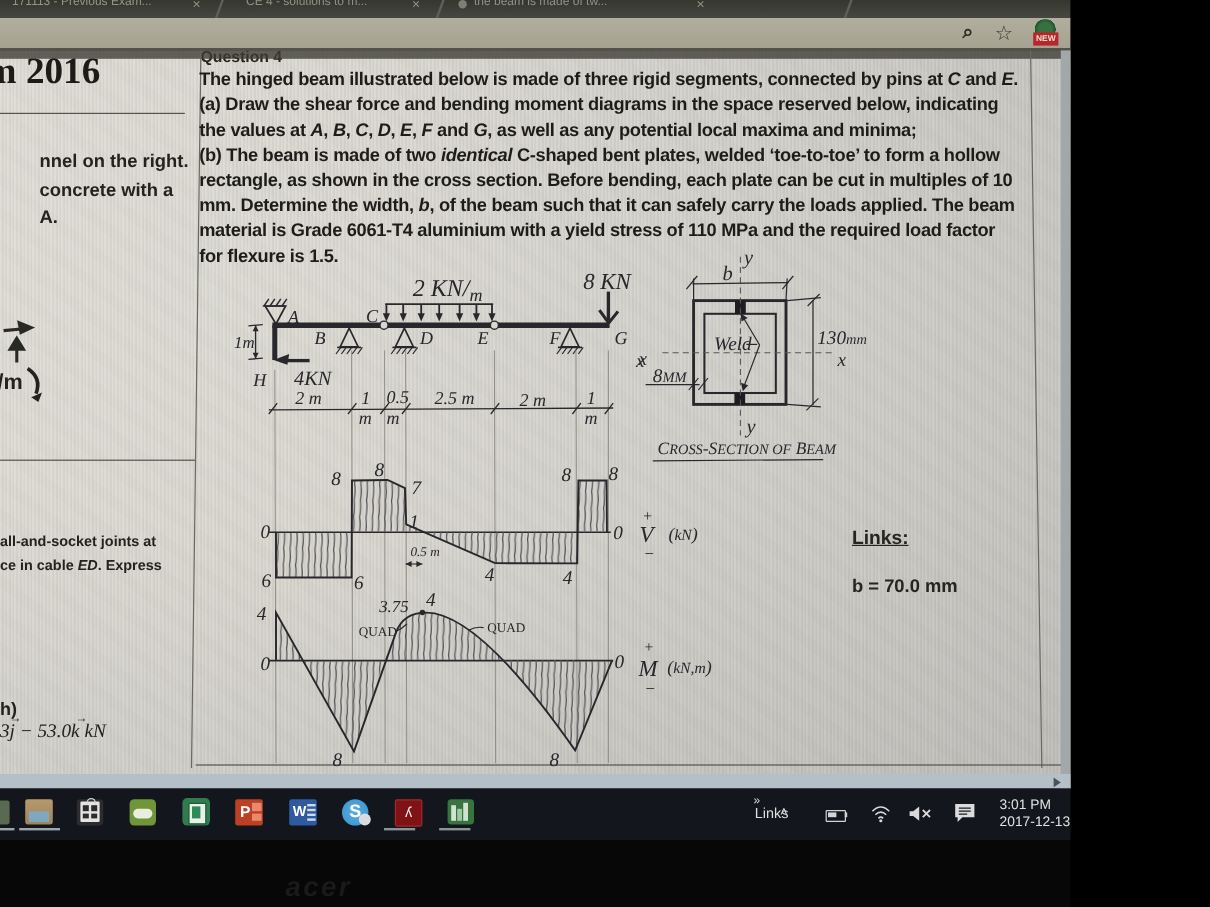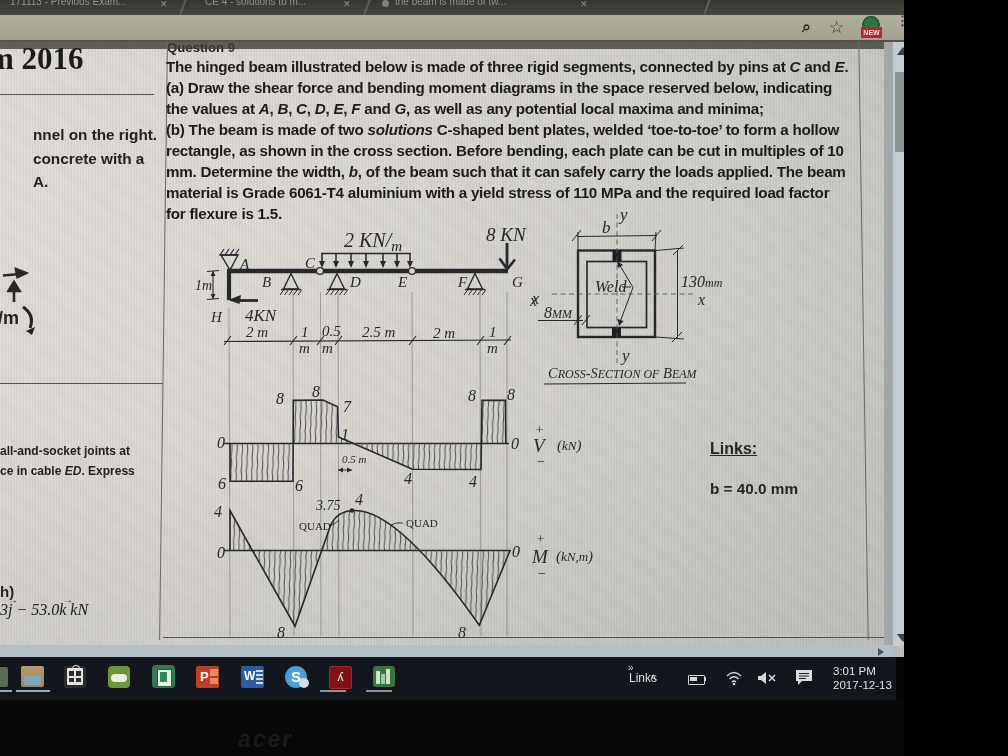--- a/index.html
+++ b/index.html
@@ -1,16 +1,16 @@
 <!DOCTYPE html>
 <html><head>
 <meta charset="utf-8">
 <style>
   html,body{margin:0;padding:0;background:#000;}
-  #scene{position:relative;width:892px;height:756px;overflow:hidden;background:#050505;font-family:"Liberation Sans",sans-serif;opacity:0.999;padding-left:12px;}
+  #scene{position:relative;width:892px;height:756px;overflow:hidden;background:#050505;font-family:"Liberation Sans",sans-serif;opacity:0.999;}
   .abs{position:absolute;}
 </style>
 </head>
 <body>
 <div id="scene">
 
   <div class="abs" style="left:0;top:0;width:922px;height:15px;background:linear-gradient(180deg,#35372f,#454740);overflow:hidden;">
 
     <div class="abs" style="left:10px;top:-4px;width:175px;color:#93958a;font-size:10px;white-space:nowrap;">171113 - Previous Exam...</div>
     <div class="abs" style="left:160px;top:-1px;color:#8d8f84;font-size:9px;">✕</div>
@@ -40,21 +40,21 @@
   <div class="abs" style="left:862px;top:16px;width:18px;height:12px;background:radial-gradient(circle at 50% 70%,#38713f 0 45%,#1f5230 70%,#b5b1a2 72%);border-radius:8px 8px 0 0;"></div>
   <div class="abs" style="left:861px;top:27px;width:21px;height:11px;background:#b9252b;color:#e8e2d2;font-size:7px;font-weight:bold;text-align:center;line-height:11px;">NEW</div>
 
   <div class="abs" style="left:896px;top:17px;width:6px;height:22px;color:#3c3c37;font-size:13px;line-height:7px;font-weight:bold;">⋮</div>
 
   <div class="abs" style="left:0;top:42px;width:915px;height:615px;background:linear-gradient(100deg,#dedcd4 0%,#d9d7cf 30%,#d1cfc9 65%,#cbcac5 100%);"></div>
 
   <div class="abs" style="left:0;top:42px;width:915px;height:615px;background:radial-gradient(ellipse 900px 500px at 32% 30%,rgba(255,255,255,0.06) 0%,rgba(255,255,255,0) 45%,rgba(62,62,68,0.05) 75%,rgba(55,55,60,0.09) 100%);"></div>
   <div class="abs" style="left:0;top:42px;width:915px;height:615px;background:repeating-linear-gradient(90deg,rgba(255,255,255,0.05) 0 1px,rgba(60,60,70,0.05) 2px 3px),repeating-linear-gradient(38deg,rgba(120,118,110,0.018) 0 9px,rgba(255,255,255,0.015) 9px 22px);"></div>
 
-  <div class="abs" style="left:167px;top:40px;width:120px;height:15px;color:#26251f;font-size:13.2px;font-weight:bold;">Question 9</div>
+  <div class="abs" style="left:167px;top:40px;width:120px;height:15px;color:#26251f;font-size:13.2px;font-weight:bold;">Question 4</div>
 
   <div class="abs" style="left:0;top:40px;width:910px;height:9px;background:rgba(62,60,52,0.78);"></div>
 
   <div class="abs" style="left:-12px;top:41px;width:140px;height:32px;color:#1c1b17;font-size:31px;font-weight:bold;font-family:'Liberation Serif',serif;">m 2016</div>
 
   <div class="abs" style="left:0;top:94px;width:154px;height:1px;background:#55534c;"></div>
 
   <div class="abs" style="left:0;top:123px;width:165px;color:#23221d;font-size:15.3px;font-weight:bold;line-height:23.5px;margin-left:33px;">nnel on the right.<br>concrete with a<br>A.</div>
 
   <svg class="abs" style="left:0;top:262px;" width="70" height="80" viewBox="0 0 70 80">
@@ -82,29 +82,29 @@
   <div class="abs" style="left:163px;top:42px;width:1px;height:598px;background:#6a685f;transform:rotate(0.75deg);"></div>
 
   <div class="abs" style="left:863px;top:42px;width:1px;height:598px;background:#6a685f;transform:rotate(-0.9deg);"></div>
 
   <div class="abs" style="left:163px;top:637px;width:722px;height:1px;background:#56544d;"></div>
 
   <div class="abs" style="left:166px;top:56px;width:700px;color:#1d1c18;font-size:15.2px;font-weight:bold;line-height:21px;letter-spacing:-0.25px;">
 The hinged beam illustrated below is made of three rigid segments, connected by pins at <i>C</i> and <i>E</i>.<br>
 (a) Draw the shear force and bending moment diagrams in the space reserved below, indicating<br>
 the values at <i>A</i>, <i>B</i>, <i>C</i>, <i>D</i>, <i>E</i>, <i>F</i> and <i>G</i>, as well as any potential local maxima and minima;<br>
-(b) The beam is made of two <i>solutions</i> C-shaped bent plates, welded ‘toe-to-toe’ to form a hollow<br>
+(b) The beam is made of two <i>identical</i> C-shaped bent plates, welded ‘toe-to-toe’ to form a hollow<br>
 rectangle, as shown in the cross section. Before bending, each plate can be cut in multiples of 10<br>
 mm. Determine the width, <i>b</i>, of the beam such that it can safely carry the loads applied. The beam<br>
 material is Grade 6061-T4 aluminium with a yield stress of 110 MPa and the required load factor<br>
 for flexure is 1.5.</div>
 
   <div class="abs" style="left:710px;top:440px;width:100px;color:#26251f;font-size:16px;font-weight:bold;text-decoration:underline;">Links:</div>
 
-  <div class="abs" style="left:710px;top:480px;width:140px;color:#26251f;font-size:15.3px;font-weight:bold;">b = 40.0 mm</div>
+  <div class="abs" style="left:710px;top:480px;width:140px;color:#26251f;font-size:15.3px;font-weight:bold;">b = 70.0 mm</div>
 
   <svg class="abs" style="left:0;top:0;" width="1008" height="756" viewBox="0 0 1008 756">
     <defs>
       <pattern id="hv" width="5.2" height="14" patternUnits="userSpaceOnUse" patternTransform="rotate(2)">
         <path d="M2.6,0 q1.2,7 0,14" stroke="#53535a" stroke-width="1" fill="none"></path>
       </pattern>
     </defs>
     <g stroke="#28272c" fill="none" stroke-width="1.4" font-family="'Liberation Serif',serif" font-style="italic">
 
       <g stroke-width="1.2">

